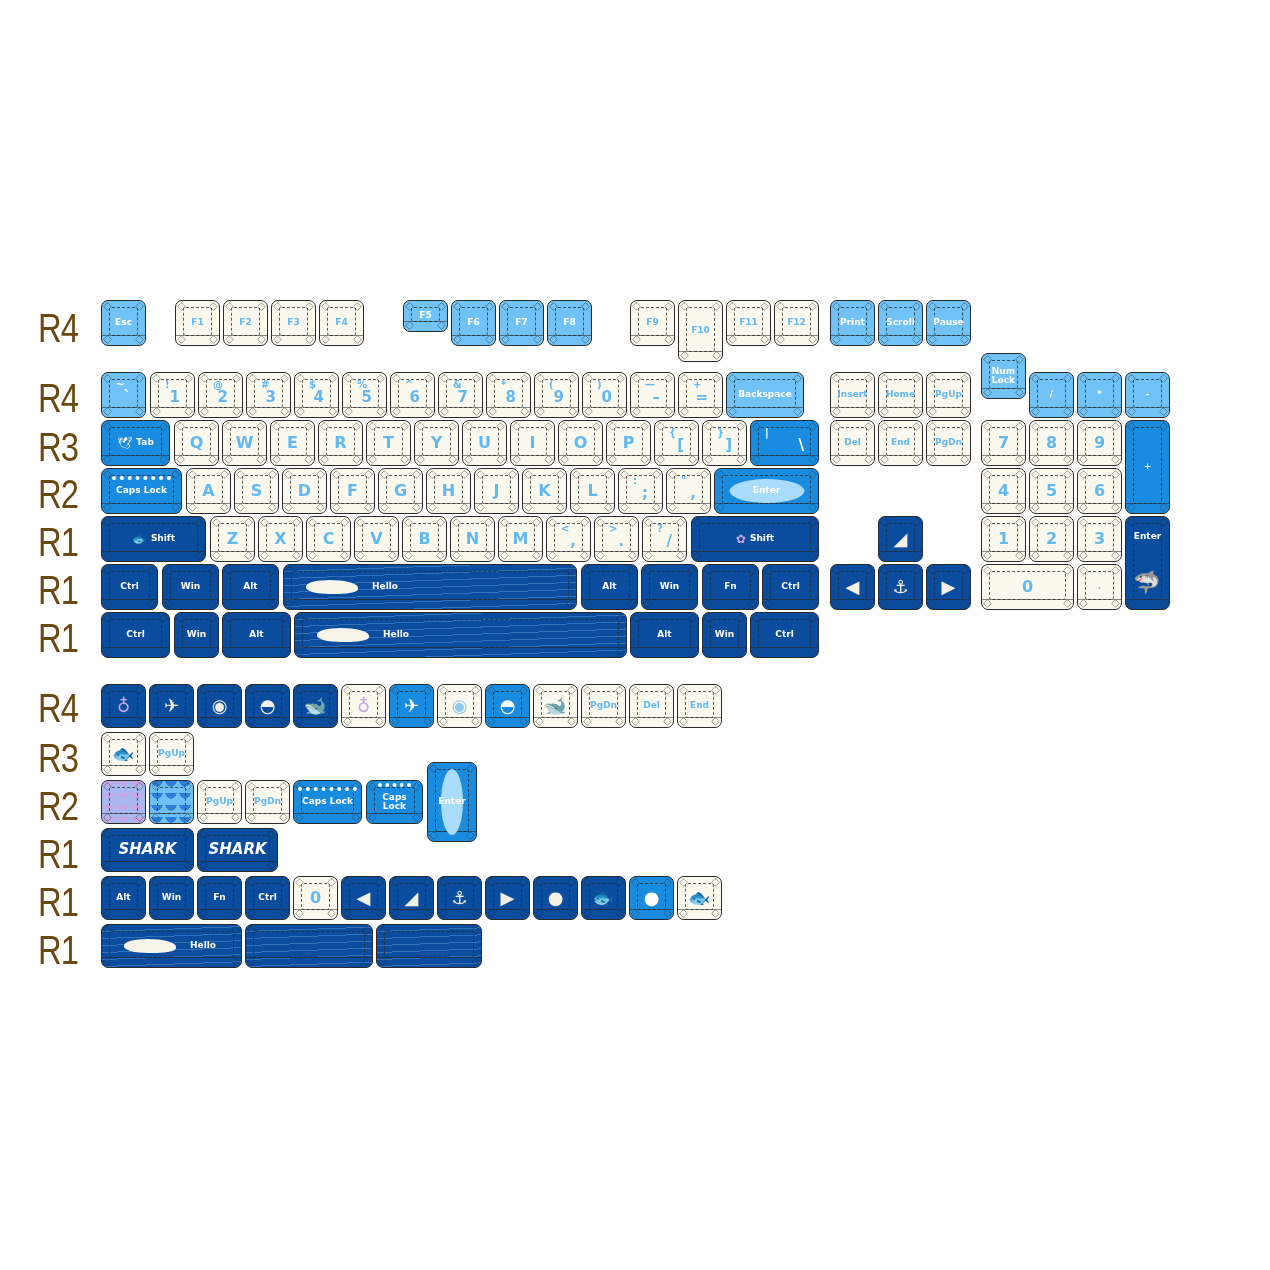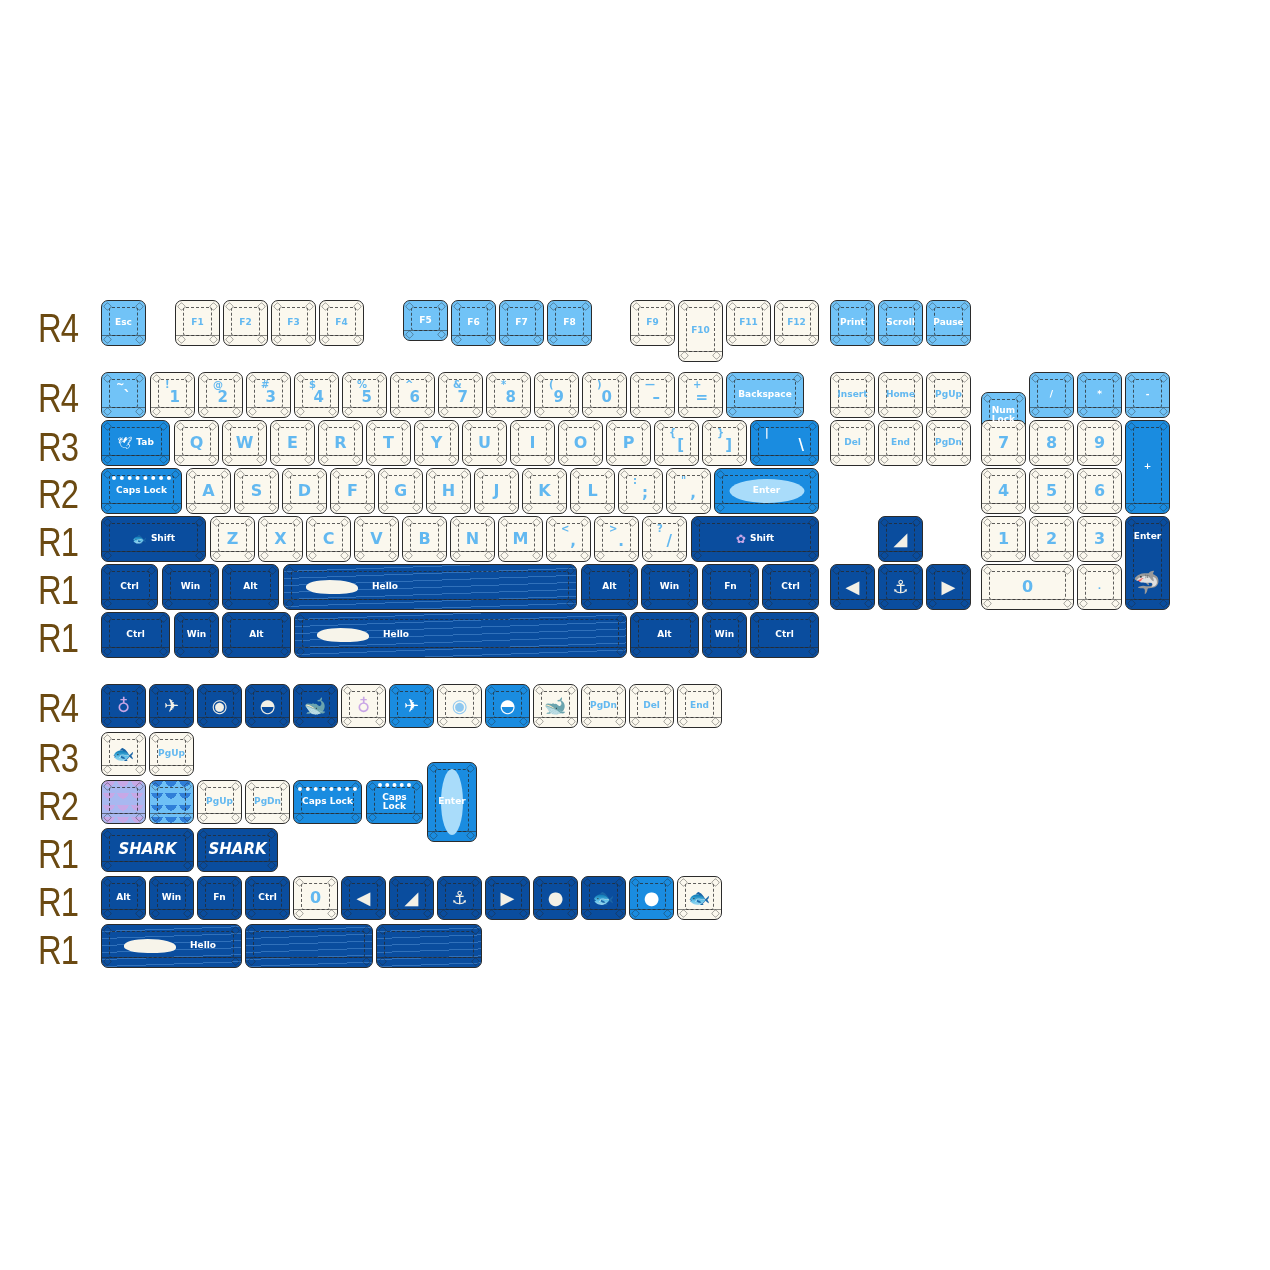--- a/index.html
+++ b/index.html
@@ -130,21 +130,21 @@
     </div>
     <div class="key cream" style="left: 319px; top: 300px; width: 45px; height: 46px;">
       <span class="corner c-tl"></span>
       <span class="corner c-tr"></span>
       <span class="corner c-bl"></span>
       <span class="corner c-br"></span>
       <div style="position: relative; z-index: 2; display: flex; align-items: center; justify-content: center; gap: 4px; flex-direction: row;">
         <span class="lbl" style="white-space: pre;">F4</span>
       </div>
     </div>
-    <div class="key light" style="left: 403px; top: 300px; width: 45px; height: 41px;">
+    <div class="key light" style="left: 403px; top: 300px; width: 45px; height: 32px;">
       <span class="corner c-tl"></span>
       <span class="corner c-tr"></span>
       <span class="corner c-bl"></span>
       <span class="corner c-br"></span>
       <div style="position: relative; z-index: 2; display: flex; align-items: center; justify-content: center; gap: 4px; flex-direction: row;">
         <span class="lbl" style="white-space: pre;">F5</span>
       </div>
     </div>
     <div class="key light" style="left: 451px; top: 300px; width: 45px; height: 46px;">
       <span class="corner c-tl"></span>
@@ -395,21 +395,21 @@
     </div>
     <div class="key cream" style="left: 926px; top: 372px; width: 45px; height: 46px;">
       <span class="corner c-tl"></span>
       <span class="corner c-tr"></span>
       <span class="corner c-bl"></span>
       <span class="corner c-br"></span>
       <div style="position: relative; z-index: 2; display: flex; align-items: center; justify-content: center; gap: 4px; flex-direction: row;">
         <span class="lbl" style="white-space: pre;">PgUp</span>
       </div>
     </div>
-    <div class="key light" style="left: 981px; top: 392px; width: 45px; height: 46px; justify-content: center;">
+    <div class="key light" style="left: 981px; top: 353px; width: 45px; height: 46px; justify-content: center;">
       <span class="corner c-tl"></span>
       <span class="corner c-tr"></span>
       <span class="corner c-bl"></span>
       <span class="corner c-br"></span>
       <div style="position: relative; z-index: 2; display: flex; align-items: center; justify-content: center; gap: 4px; flex-direction: row;">
         <span class="lbl" style="white-space: pre;">Num
 Lock</span>
       </div>
     </div>
     <div class="key light" style="left: 1029px; top: 372px; width: 45px; height: 46px;">

